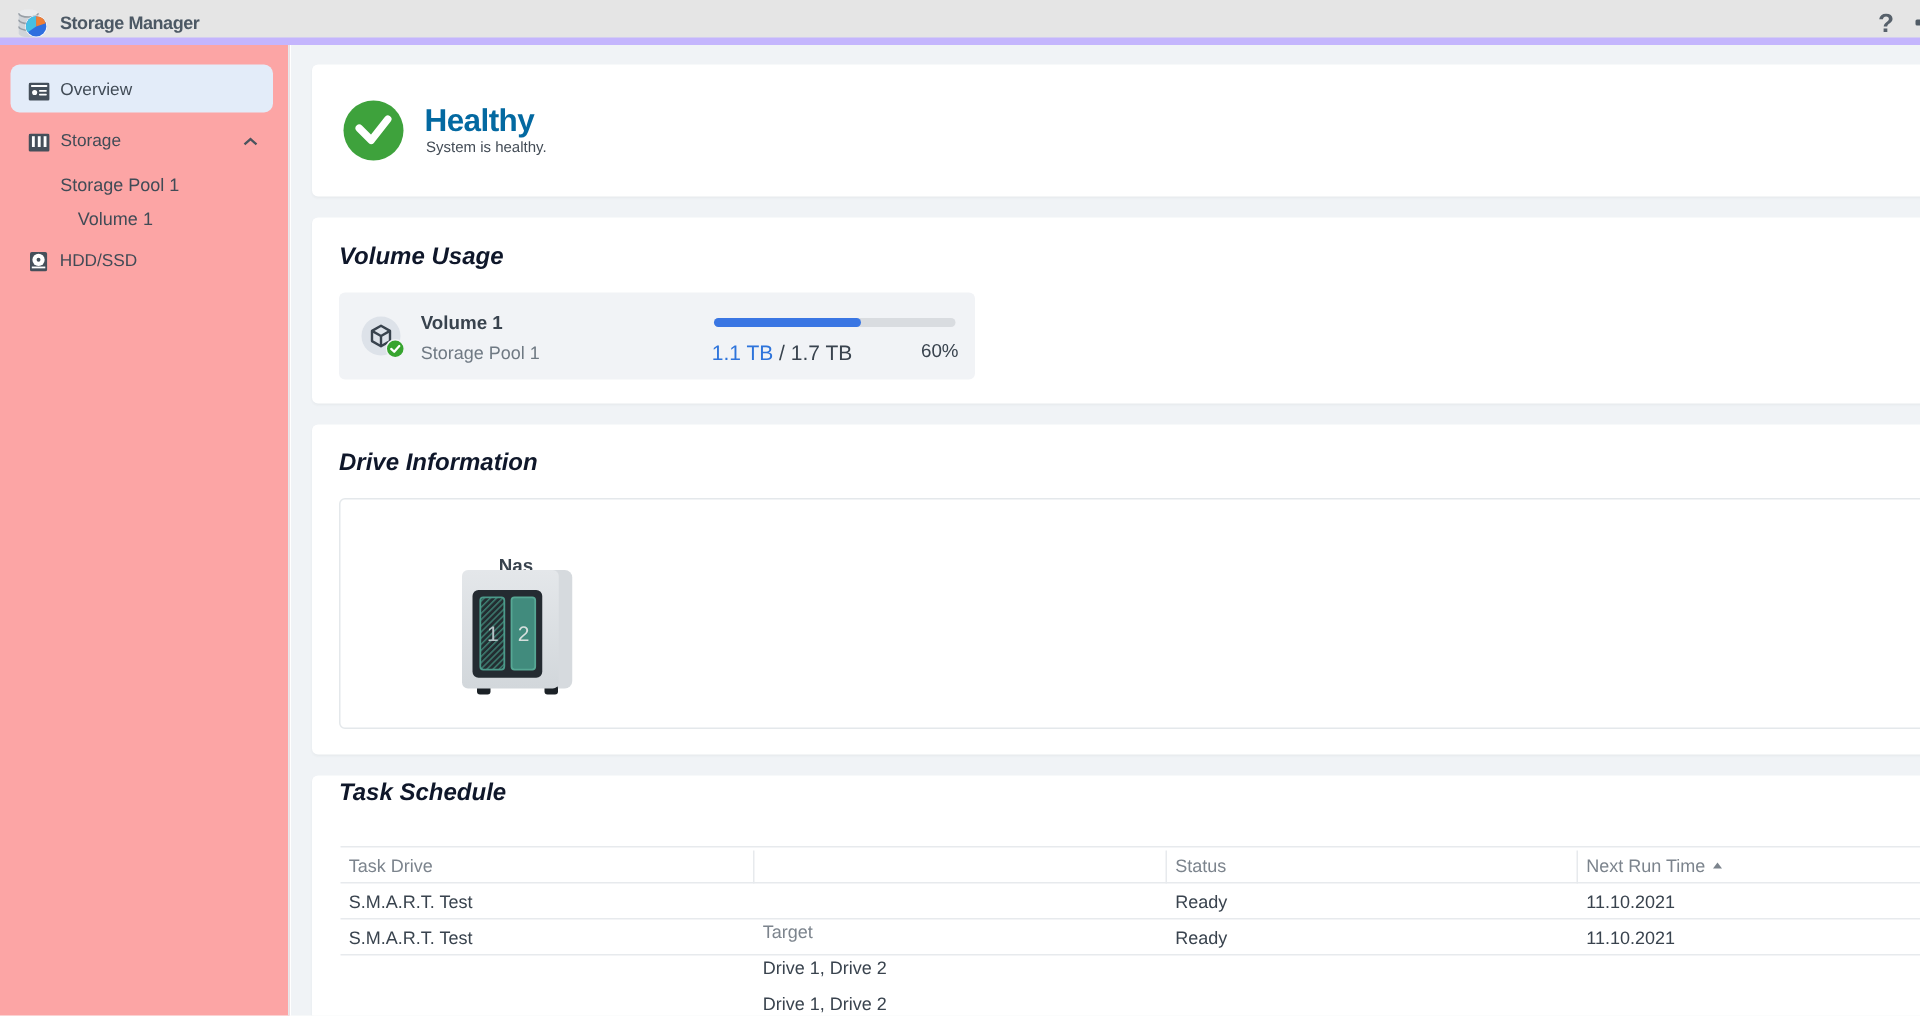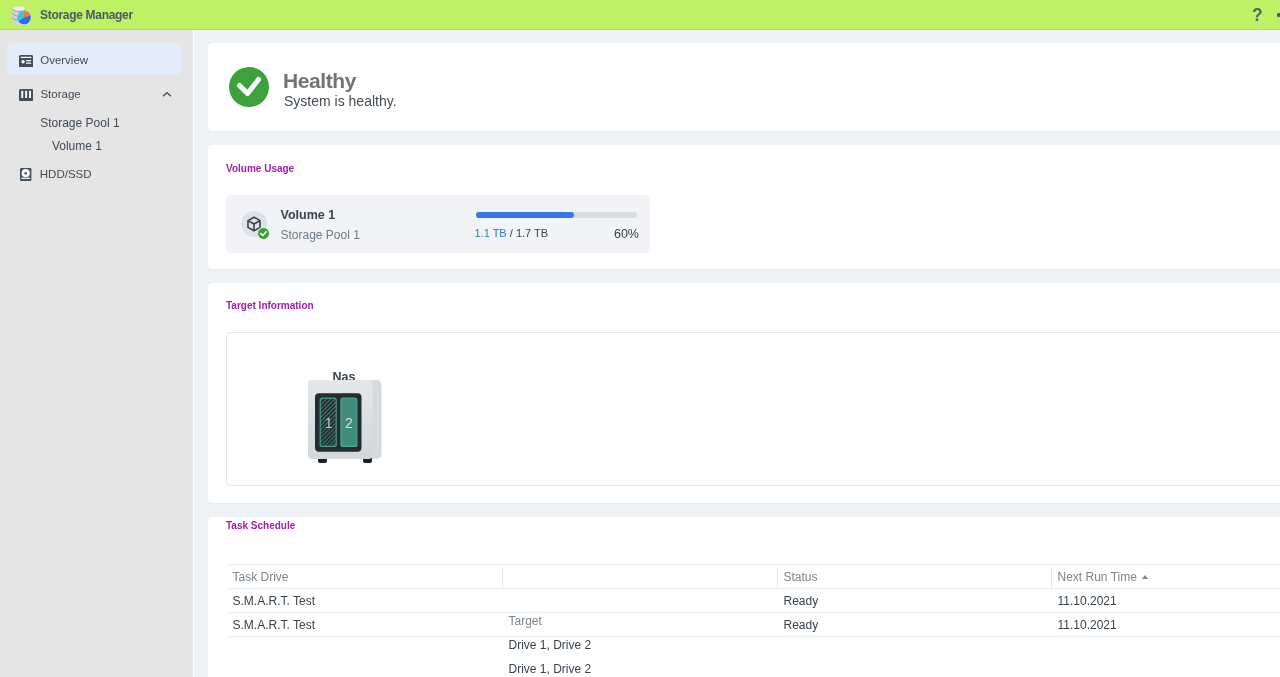--- a/index.html
+++ b/index.html
@@ -1,45 +1,45 @@
 <!DOCTYPE html>
 <html><head>
 <meta charset="utf-8">
 <style>
 * { margin:0; padding:0; box-sizing:border-box; }
 html,body { width:1280px; height:677px; overflow:hidden; font-family:"Liberation Sans", sans-serif; background:#fff; }
-.topbar { position:absolute; left:0; top:0; width:1280px; height:30px; background:#bef264; border-bottom:1px solid #c4b5fd; z-index:5; }
+.topbar { position:absolute; left:0; top:0; width:1280px; height:30px; background:#e5e5e5; border-bottom:5px solid #c4b5fd; z-index:5; }
 .appicon { position:absolute; left:12px; top:5.5px; }
 .apptitle { position:absolute; left:40px; top:7.8px; font-size:12px; letter-spacing:-0.3px; font-weight:bold; color:#4c5864; }
 .help { position:absolute; left:1252px; top:4.5px; font-size:17.5px; font-weight:bold; color:#57616b; }
 .cuticon { position:absolute; left:1277px; top:13px; width:5px; height:4px; background:#515c66; border-radius:1px; }
-.sidebar { position:absolute; left:0; top:30px; width:193px; height:647px; background:#e5e5e5; border-right:1px solid #e4e8ec; }
+.sidebar { position:absolute; left:0; top:30px; width:193px; height:647px; background:#fca5a5; border-right:1px solid #e4e8ec; }
 .pill { position:absolute; left:7px; top:13px; width:175px; height:32px; background:#e3ecf9; border-radius:6px; }
 .sitem { position:absolute; font-size:11.5px; color:#414b56; }
 .chev { position:absolute; left:162px; top:61px; }
 .main { position:absolute; left:194px; top:30px; width:1086px; height:647px; background:#f0f3f6; overflow:hidden; }
 .card { position:absolute; left:14px; width:1250px; background:#fff; border-radius:4px; box-shadow:0 1px 2px rgba(40,50,60,0.05); }
 .card1 { top:13px; height:88px; }
 .card2 { top:115px; height:124px; }
 .card3 { top:253px; height:220px; }
 .card4 { top:487px; height:300px; }
-.cardtitle { position:absolute; left:18px; font-size:10px; font-weight:bold; color:#a21caf; }
+.cardtitle { position:absolute; left:18px; font-size:16px; font-weight:bold; color:#0f172a;font-style:italic; }
 
 .gcircle { position:absolute; left:21px; top:24px; width:40px; height:40px; border-radius:50%; background:#3ea23c; }
-.healthy-h { position:absolute; left:75px; top:25.8px; font-size:21px; letter-spacing:-0.4px; font-weight:bold; color:#737373; }
-.healthy-s { position:absolute; left:76px; top:50.2px; font-size:14px; color:#434c56; }
+.healthy-h { position:absolute; left:75px; top:25.8px; font-size:21px; letter-spacing:-0.4px; font-weight:bold; color:#0369a1; }
+.healthy-s { position:absolute; left:76px; top:50.2px; font-size:10px; color:#434c56; }
 
 .vpanel { position:absolute; left:17.5px; top:50px; width:424px; height:58px; background:#f1f3f6; border-radius:4px; }
 .vcircle { position:absolute; left:15.5px; top:16px; width:26px; height:26px; border-radius:50%; background:#dde2e9; }
 .vbadge { position:absolute; left:31px; top:31px; width:13px; height:13px; border-radius:50%; }
 .vname { position:absolute; left:55px; top:12.6px; font-size:12.5px; font-weight:bold; color:#39434e; }
 .vpool { position:absolute; left:55px; top:32.9px; font-size:12px; color:#6f7983; }
 .pbar { position:absolute; left:250px; top:16.5px; width:161px; height:6px; border-radius:3px; background:#d9dce0; }
 .pfill { position:absolute; left:0; top:0; width:98px; height:6px; border-radius:3px; background:#3a76e3; }
-.pnum { position:absolute; left:249px; top:31.8px; font-size:11px; color:#39434e; }
+.pnum { position:absolute; left:249px; top:31.8px; font-size:14px; color:#39434e; }
 .pnum a { color:#2e74db; text-decoration:none; }
 .ppct { position:absolute; left:382px; top:31.8px; width:31.5px; text-align:right; font-size:12.5px; color:#39434e; }
 
 .dpanel { position:absolute; left:18px; top:48.5px; width:1230px; height:154px; background:#fff; border:1px solid #e4e8eb; border-radius:4px; }
 .naslabel { position:absolute; left:87px; top:19px; width:60px; text-align:center; font-size:12.5px; font-weight:bold; color:#39434e;margin-top:18px; }
 .nas { position:absolute; left:80.5px; top:47px; }
 
 .ttable { position:absolute; left:18.5px; top:47px; width:1230px; }
 .trow { position:absolute; left:0; width:1230px; font-size:12px; color:#39434e; border-bottom:1px solid #e7eaed; }
 .trow.head { color:#7c848d; border-top:1px solid #e7eaed; height:25px; }
@@ -129,21 +129,21 @@
       <div class="vname">Volume 1</div>
       <div class="vpool">Storage Pool 1</div>
       <div class="pbar">
           <div class="pfill"></div>
         </div>
       <div class="pnum"><a>1.1 TB</a> / 1.7 TB</div>
       <div class="ppct">60%</div>
     </div>
   </div>
   <div class="card card3">
-    <div class="cardtitle" style="top:17px;">Target Information</div>
+    <div class="cardtitle" style="top:17px;">Drive Information</div>
     <div class="dpanel">
       <div class="naslabel">Nas</div>
       <div class="nas">
         <svg width="74" height="84" viewBox="0 0 74 84">
           <defs>
             <pattern id="hatch" width="2.9" height="2.9" patternTransform="rotate(45)" patternUnits="userSpaceOnUse">
               <rect width="2.9" height="2.9" fill="#232d31"></rect>
               <rect width="1" height="2.9" fill="#3d7d70"></rect>
             </pattern>
             <linearGradient id="bodyg" x1="0" y1="0" x2="0" y2="1">

